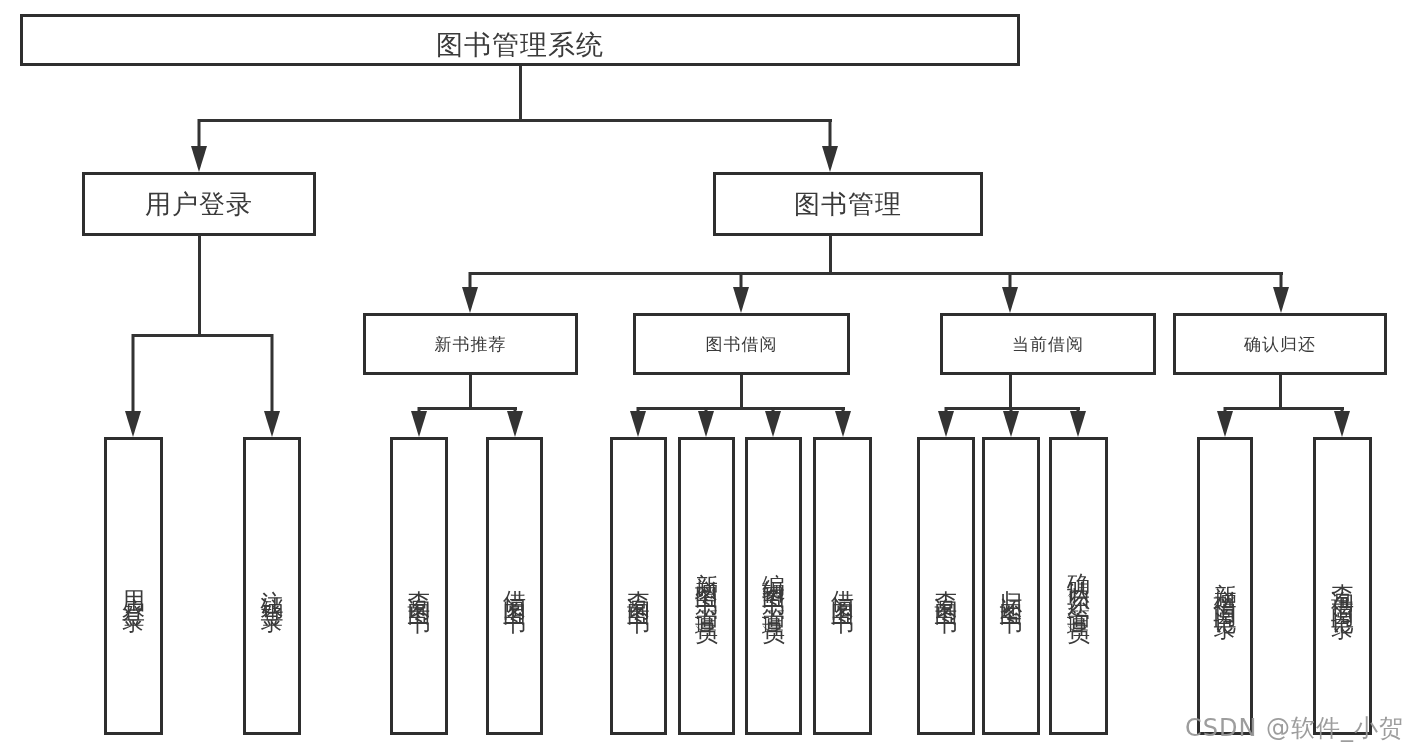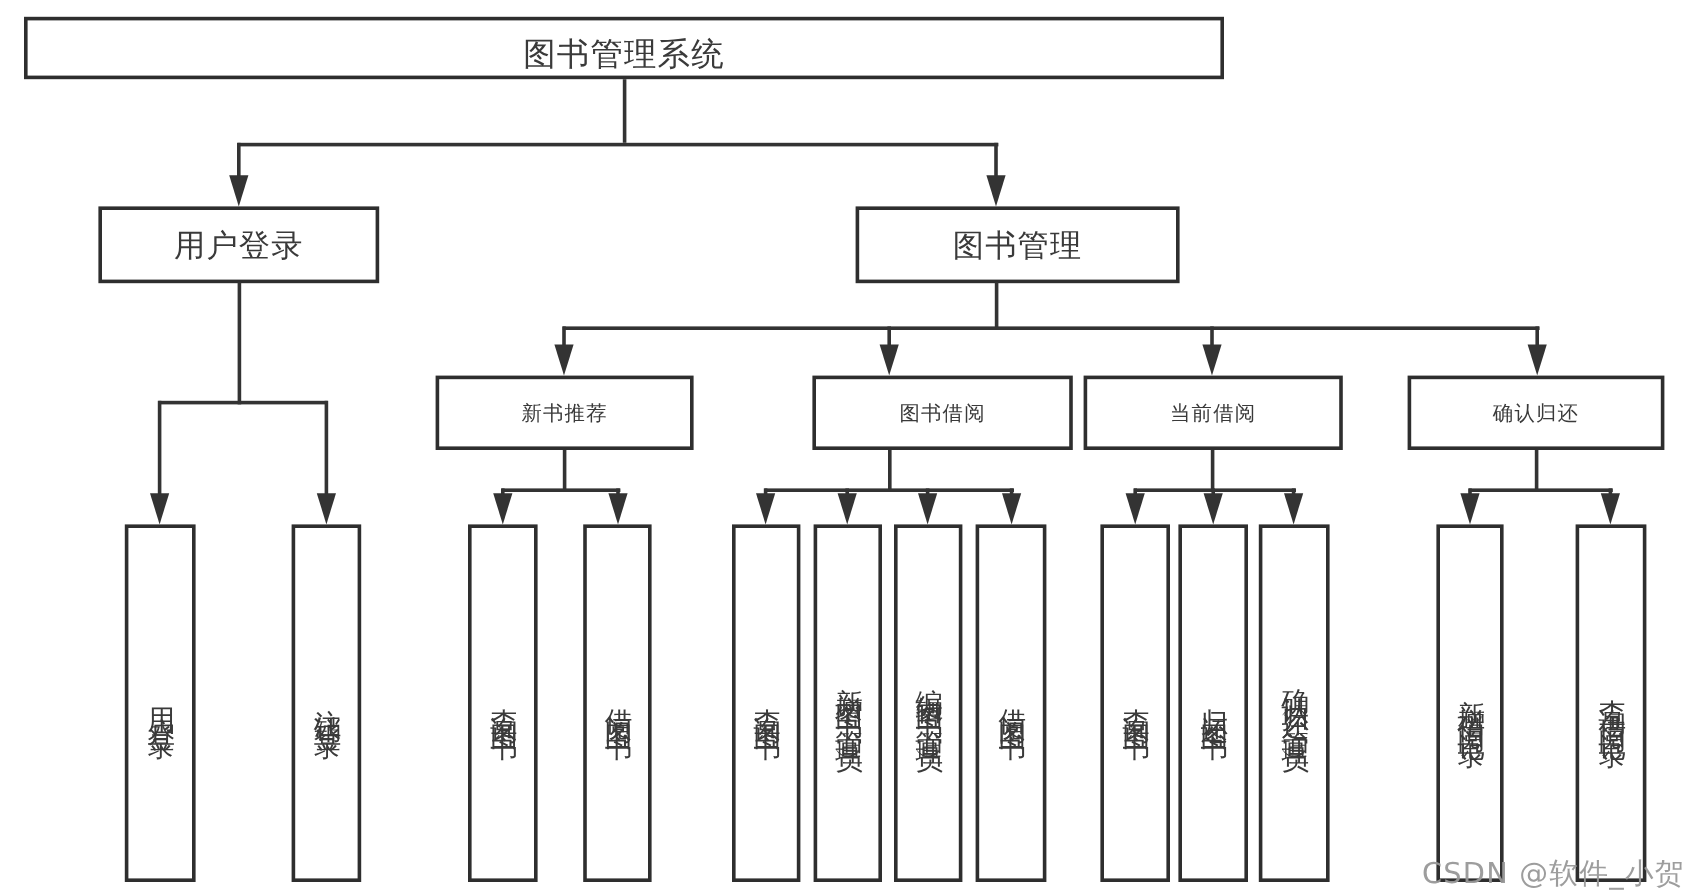--- a/index.html
+++ b/index.html
@@ -80,25 +80,25 @@
   </div>
 
   <div class="hbox l2" style="left:713px;top:172px;width:270px;height:64px;">
     <span>图书管理</span>
   </div>
 
   <div class="hbox l3" style="left:363px;top:313px;width:215px;height:62px;">
     <span>新书推荐</span>
   </div>
 
-  <div class="hbox l3" style="left:633px;top:313px;width:217px;height:62px;margin-left:44px;">
+  <div class="hbox l3" style="left:633px;top:313px;width:217px;height:62px;">
     <span>图书借阅</span>
   </div>
 
-  <div class="hbox l3" style="left:903px;top:313px;width:216px;height:62px;">
+  <div class="hbox l3" style="left:940px;top:313px;width:216px;height:62px;">
     <span>当前借阅</span>
   </div>
 
   <div class="hbox l3" style="left:1173px;top:313px;width:214px;height:62px;">
     <span>确认归还</span>
   </div>
 
   <div class="vbox" style="left:104px;top:437px;width:59px;height:298px;">
     <span>用户登录</span>
   </div>

